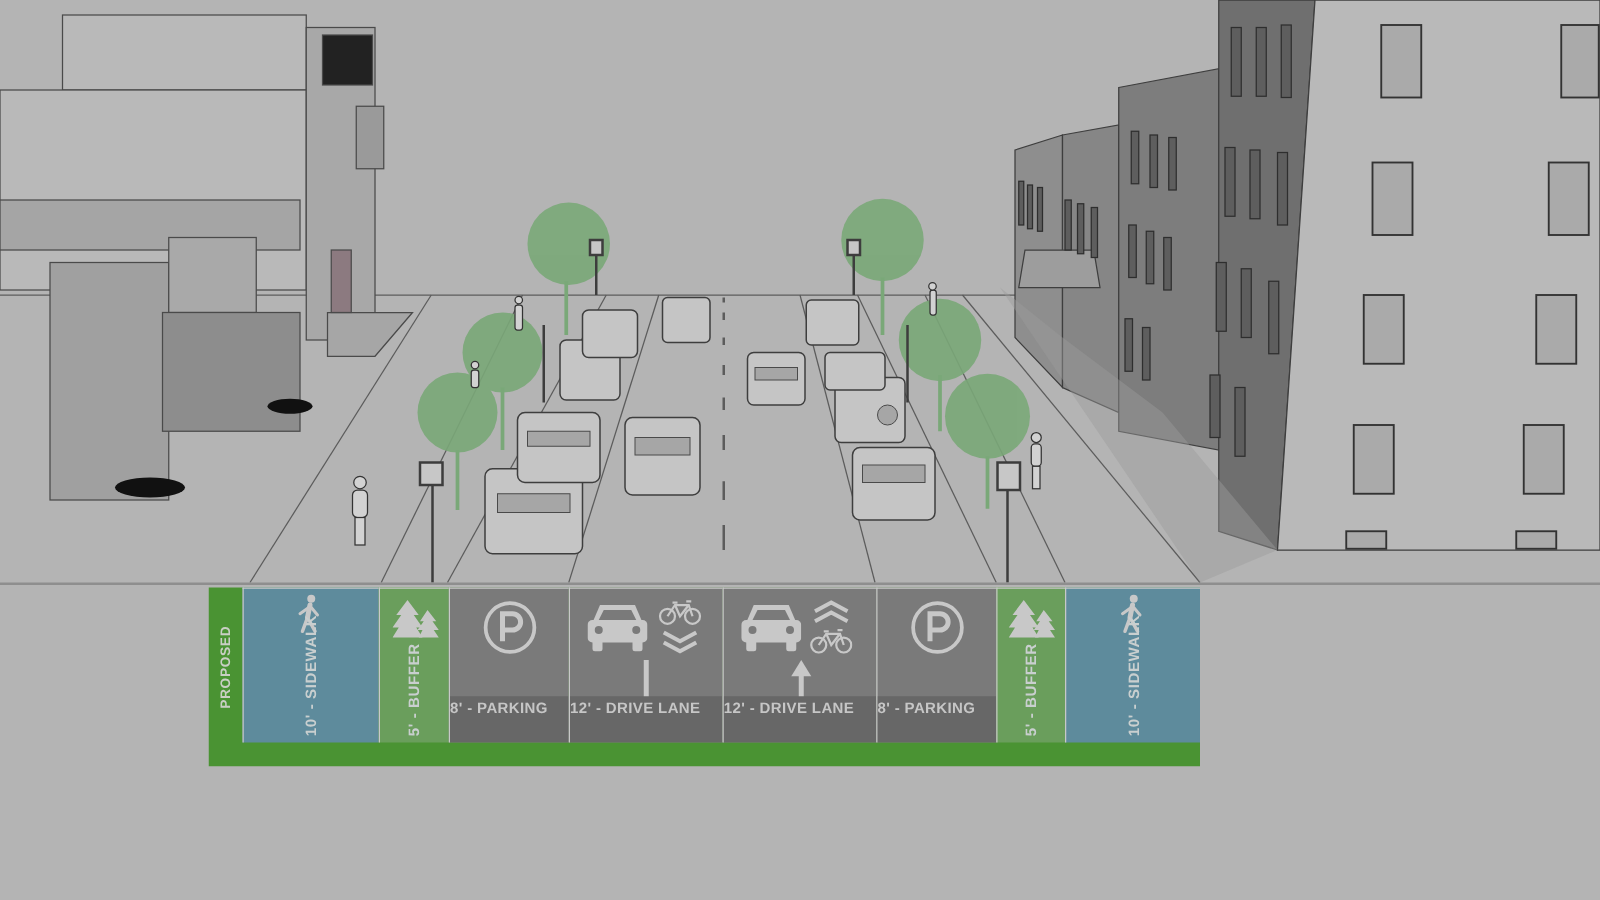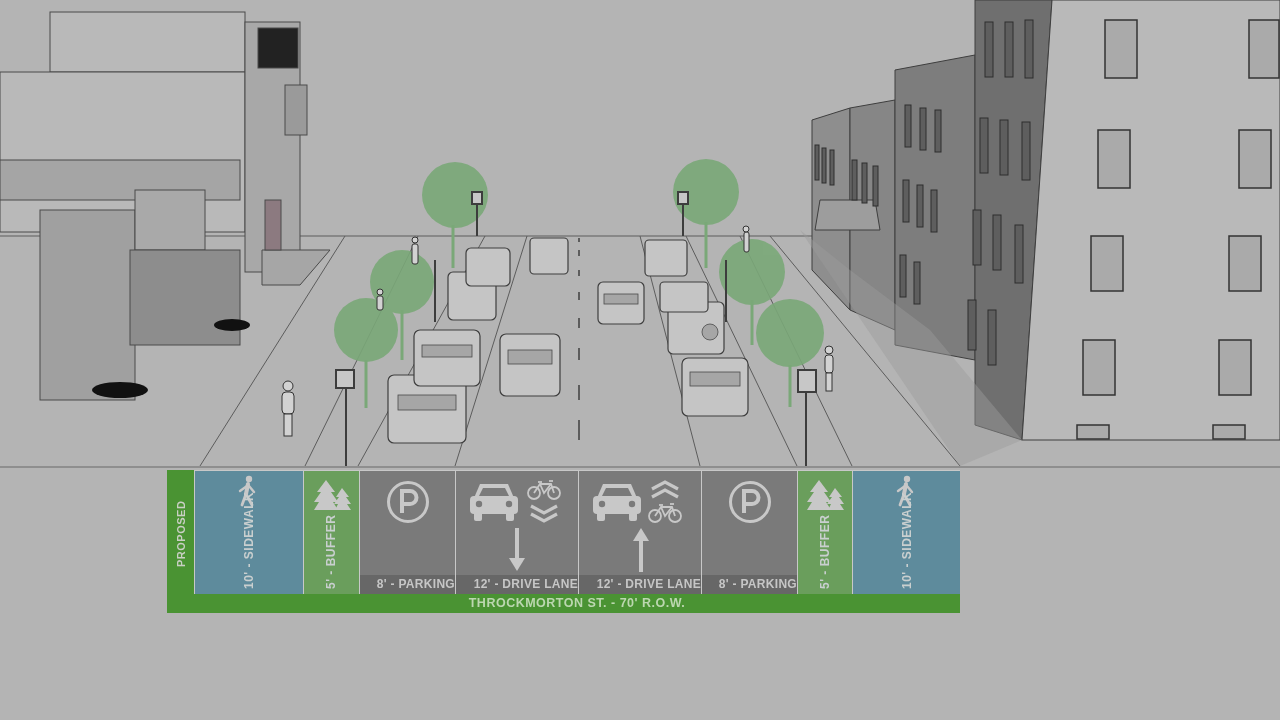--- a/index.html
+++ b/index.html
@@ -6,21 +6,21 @@
   body { width:1280px; height:720px; background:#b4b4b4; position:relative; overflow:hidden; font-family:"Liberation Sans", sans-serif; }
   .scene { position:absolute; left:0; top:0; width:1280px; height:470px; }
   .ground-line { position:absolute; left:0; top:466px; width:1280px; height:2px; background:#8e8e8e; }
   .panel { position:absolute; left:167px; top:470px; width:793px; height:143px; background:#4a9333; }
   .proposed-strip { position:absolute; left:0; top:0; width:27px; height:124px; }
   .rot-label { position:absolute; color:#c9cfc4; font-weight:bold; letter-spacing:0.5px; white-space:nowrap; transform-origin:left top; transform:rotate(-90deg); font-size:11px; }
   .col { position:absolute; top:0; height:124px; border-left:1px solid #c8c8c8; border-top:1px solid #c8c8c8; box-sizing:border-box; overflow:hidden; }
   .col.sidewalk { background:#5e8b9c; }
   .col.buffer { background:#6a9e5c; }
   .col.lane { background:#7a7a7a; }
-  .col .footer { position:absolute; left:0; bottom:0; width:100%; height:19px; background:#676767; color:#c6c6c6; font-size:12px; font-weight:bold; text-align:right; line-height:19px; letter-spacing:0.3px; }
+  .col .footer { position:absolute; left:0; bottom:0; width:100%; height:37px; background:#676767; color:#c6c6c6; font-size:12px; font-weight:bold; text-align:left; line-height:19px; letter-spacing:0.3px; }
   .col .vlabel { position:absolute; color:#c9cfcf; font-size:12px; font-weight:bold; letter-spacing:0.5px; white-space:nowrap; transform:rotate(-90deg); transform-origin:left top; }
   .icon { position:absolute; }
   .bottom-bar { position:absolute; left:27px; top:124px; width:766px; height:19px; color:#bcd7b0; font-size:12.5px; font-weight:bold; text-align:center; line-height:19px; letter-spacing:0.5px; }
 </style>
 </head>
 <body>
 
 <div class="scene">
 <svg width="1280" height="470" viewBox="0 0 1280 470" xmlns="http://www.w3.org/2000/svg">
   <g fill="none" stroke="#5c5c5c" stroke-width="1">
@@ -326,14 +326,13 @@
         <line x1="11" y1="9" x2="9" y2="19" stroke-width="4"></line>
         <line x1="9" y1="19" x2="5" y2="30" stroke-width="2.8"></line>
         <line x1="9" y1="19" x2="15" y2="30" stroke-width="2.8"></line>
         <line x1="10" y1="11" x2="3" y2="16" stroke-width="2.4"></line>
         <line x1="12" y1="11" x2="17" y2="17" stroke-width="2.4"></line>
       </g>
     </svg>
     <span class="vlabel" style="left:47px; top:118px;">10' - SIDEWALK</span>
   </div>
 
-  <div class="bottom-bar">THROCKMORTON ST. - 70' R.O.W.</div>
 </div>
 
 </body></html>

